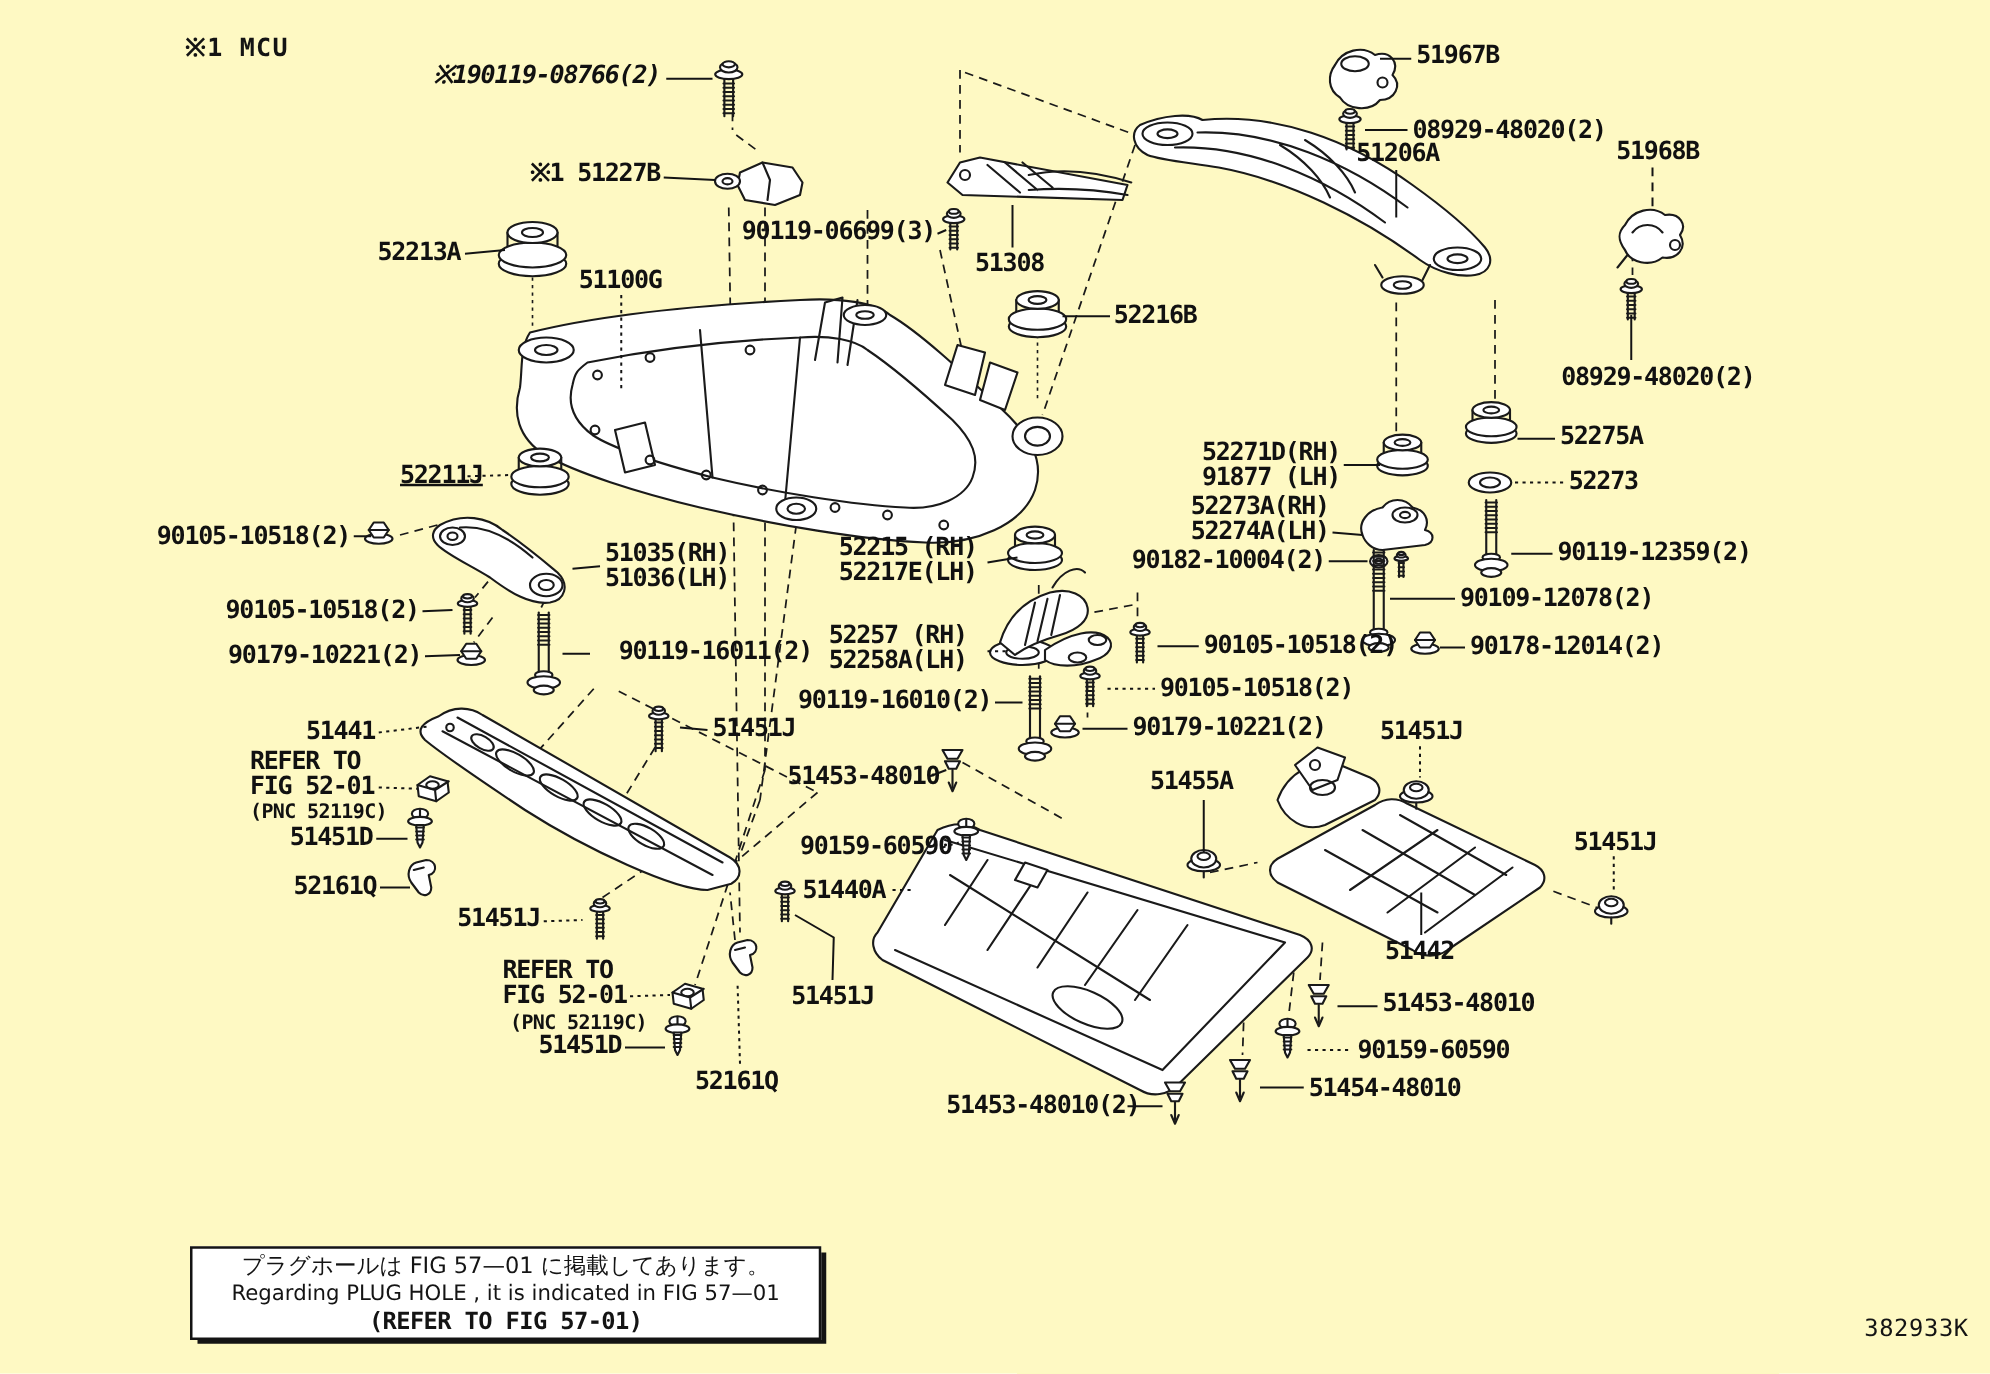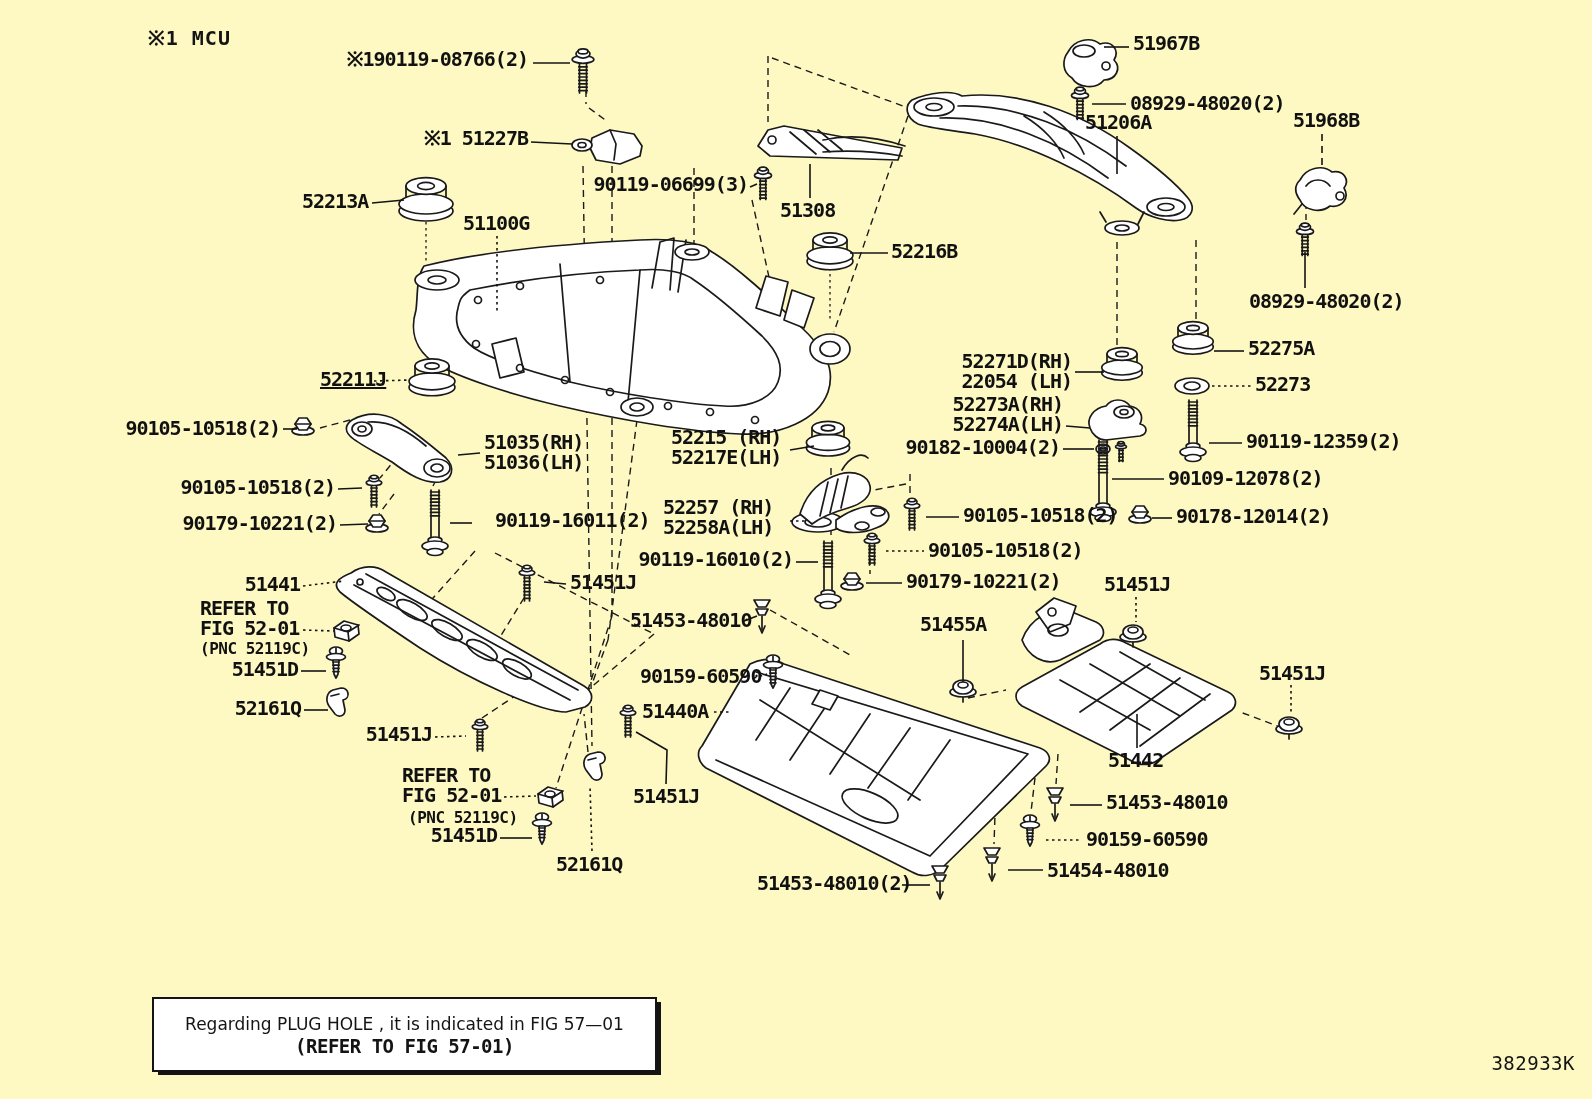--- a/index.html
+++ b/index.html
@@ -511,42 +511,42 @@
         <polyline points="1070,805 1102,805"></polyline>
         <polyline points="1046,840 1082,840" stroke-dasharray="2.5 3.5"></polyline>
         <polyline points="1008,870 1043,870"></polyline>
         <polyline points="1305,288 1305,252"></polyline>
       </g>
   </svg>
 
   <div id="legend">※1  MCU</div>
 
   <div id="labels">
-      <div class="plabel end" style="left: 528px; top: 49px;">※190119-08766(2)</div>
+      <div class="plabel end" style="left: 528px; top: 49px; font-style: italic;">※190119-08766(2)</div>
       <div class="plabel" style="left: 1133px; top: 33px;">51967B</div>
       <div class="plabel" style="left: 1130px; top: 93px;">08929-48020(2)</div>
       <div class="plabel end" style="left: 528px; top: 128px; text-align: center;">※1 51227B</div>
       <div class="plabel" style="left: 1085px; top: 112px;">51206A</div>
       <div class="plabel" style="left: 1293px; top: 110px;">51968B</div>
       <div class="plabel end" style="left: 748px; top: 174px;">90119-06699(3)</div>
       <div class="plabel" style="left: 780px; top: 200px;">51308</div>
       <div class="plabel" style="left: 302px; top: 191px;">52213A</div>
       <div class="plabel" style="left: 463px; top: 213px;">51100G</div>
       <div class="plabel" style="left: 891px; top: 241px;">52216B</div>
       <div class="plabel" style="left: 320px; top: 369px; text-decoration: underline;">52211J</div>
       <div class="plabel end" style="left: 280px; top: 418px;">90105-10518(2)</div>
       <div class="plabel" style="left: 484px; top: 432px;">51035(RH)
 51036(LH)</div>
       <div class="plabel end" style="left: 335px; top: 477px;">90105-10518(2)</div>
       <div class="plabel end" style="left: 337px; top: 513px;">90179-10221(2)</div>
       <div class="plabel" style="left: 475px; top: 510px; margin-left: 20px;">90119-16011(2)</div>
       <div class="plabel" style="left: 671px; top: 427px;">52215 (RH)
 52217E(LH)</div>
       <div class="plabel end" style="left: 1072px; top: 351px;">52271D(RH)
-22054 (LH)</div>
+91877 (LH)</div>
       <div class="plabel end" style="left: 1063px; top: 394px;">52273A(RH)
 52274A(LH)</div>
       <div class="plabel end" style="left: 1060px; top: 437px;">90182-10004(2)</div>
       <div class="plabel" style="left: 1248px; top: 338px;">52275A</div>
       <div class="plabel" style="left: 1255px; top: 374px;">52273</div>
       <div class="plabel" style="left: 1246px; top: 431px;">90119-12359(2)</div>
       <div class="plabel" style="left: 1168px; top: 468px;">90109-12078(2)</div>
       <div class="plabel" style="left: 1176px; top: 506px;">90178-12014(2)</div>
       <div class="plabel" style="left: 663px; top: 497px;">52257 (RH)
 52258A(LH)</div>
@@ -576,18 +576,19 @@
       <div class="plabel" style="left: 1104px; top: 574px;">51451J</div>
       <div class="plabel" style="left: 1259px; top: 663px;">51451J</div>
       <div class="plabel" style="left: 1108px; top: 750px;">51442</div>
       <div class="plabel" style="left: 1106px; top: 792px;">51453-48010</div>
       <div class="plabel" style="left: 1086px; top: 829px;">90159-60590</div>
       <div class="plabel" style="left: 1047px; top: 860px;">51454-48010</div>
       <div class="plabel" style="left: 1249px; top: 291px;">08929-48020(2)</div>
     </div>
 
   <div id="note-box">
+    <div class="nb-jp">プラグホールは FIG  57—01 に掲載してあります。</div>
     <div class="nb-en">Regarding  PLUG  HOLE , it is indicated in FIG  57—01</div>
     <div class="nb-ref">(REFER TO FIG 57-01)</div>
   </div>
 
   <div id="diagram-code">382933K</div>
 </div>
 
 </body></html>

